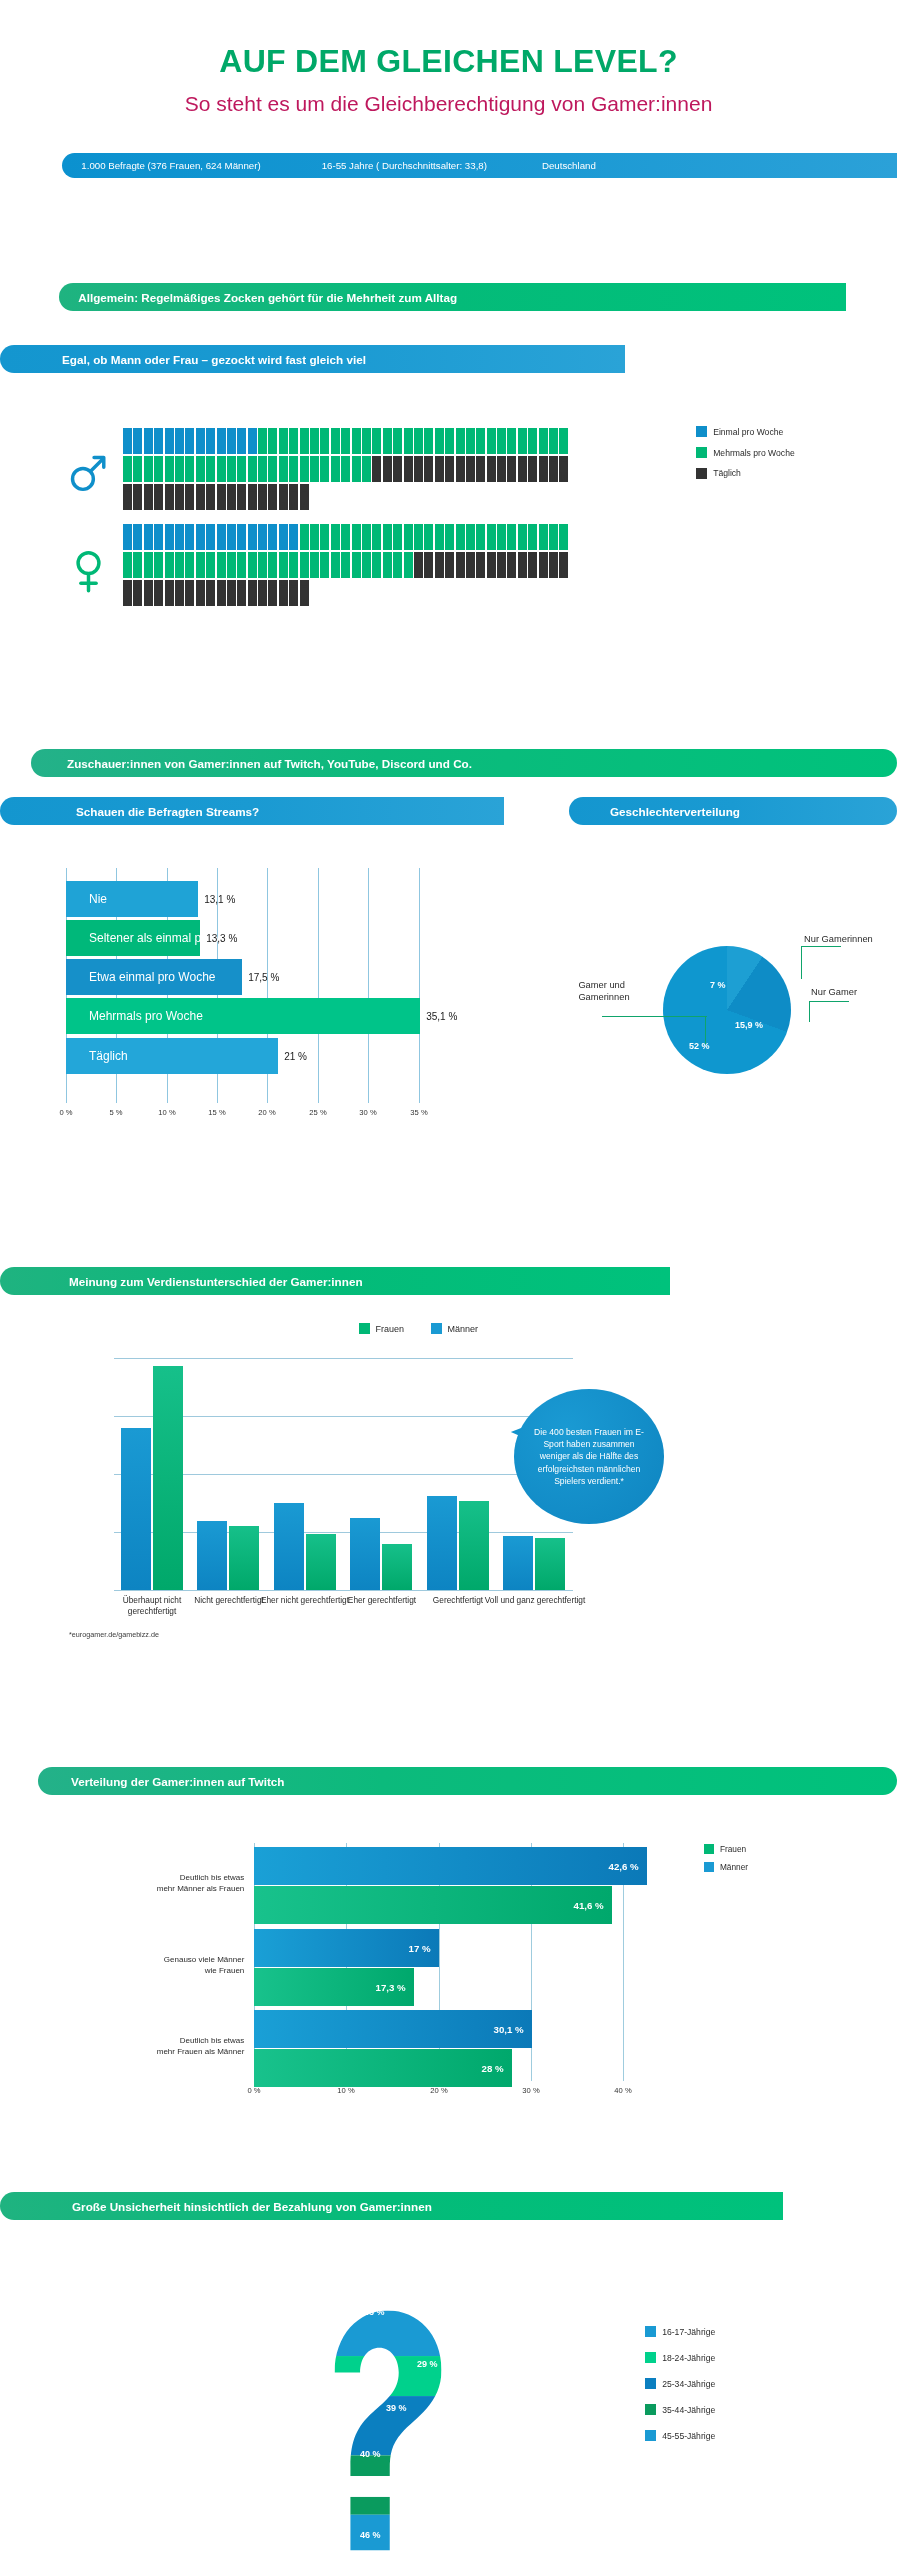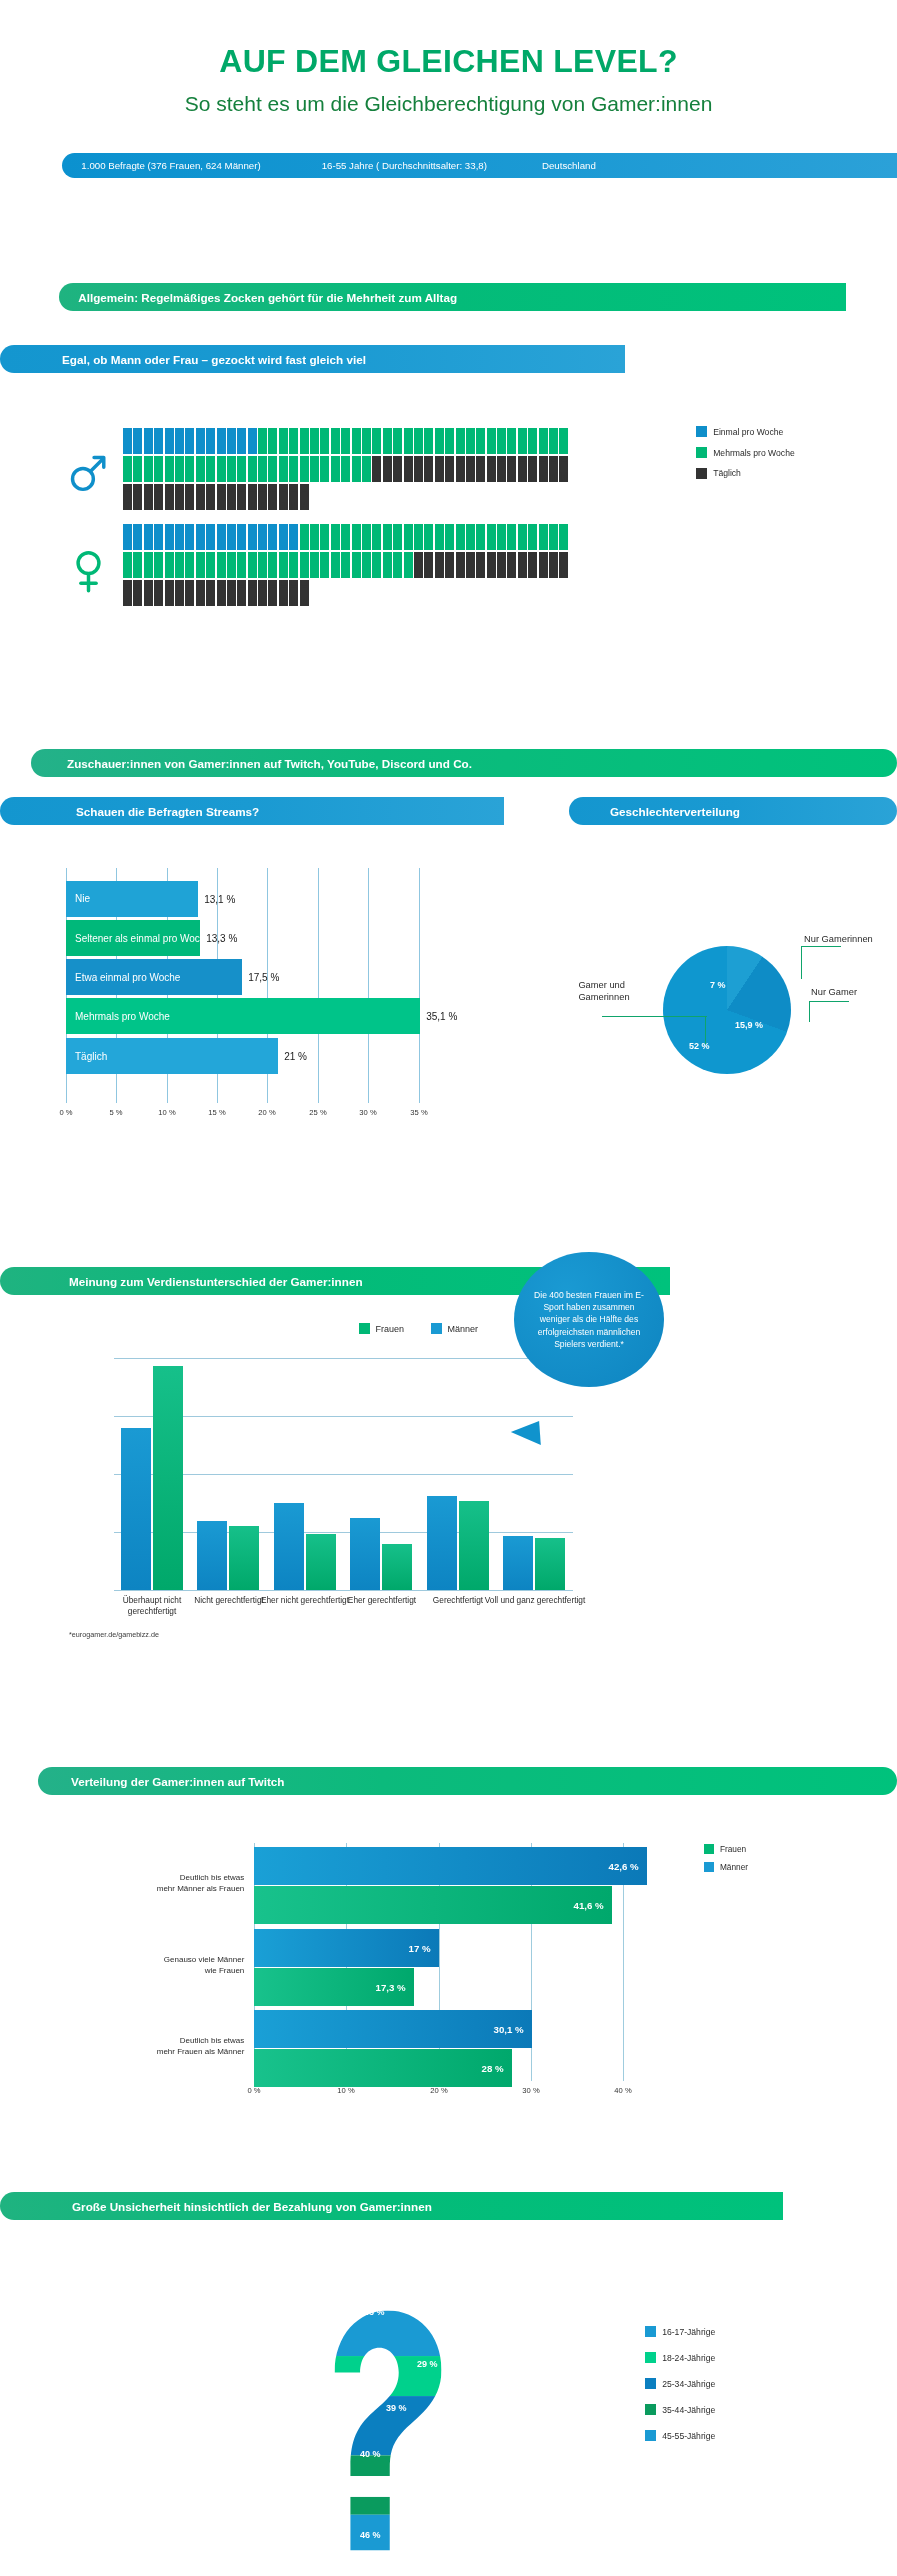--- a/index.html
+++ b/index.html
@@ -12,21 +12,21 @@
   .abs { position:absolute; }
 
   
   #title {
     top:43px; left:0; width:897px; text-align:center;
     font-size:32px; font-weight:bold; letter-spacing:0.3px;
     color:#00a868;
   }
   #subtitle {
     top:92px; left:0; width:897px; text-align:center;
-    font-size:21px; color:#15803d; font-weight:normal;
+    font-size:21px; color:#be185d; font-weight:normal;
   }
   #factbar {
     top:153px; left:62px; width:835px; height:25px;
     background:linear-gradient(90deg,#0b91cf 0%,#1c9ad4 60%,#2ba1d8 100%);
     border-top-left-radius:12.4px; border-bottom-left-radius:12.4px;
     display:flex; align-items:center;
   }
   .fact { color:#ffffff; font-size:9.7px; white-space:nowrap; }
   #fact0 { margin-left:19.3px; }
   #fact1 { margin-left:61px; }
@@ -87,21 +87,21 @@
   .legend-item { display:flex; align-items:center; gap:6.2px; margin-bottom:9.7px; }
   .legend-swatch { width:11px; height:11px; }
   .legend-label { font-size:8.6px; color:#2b2b2b; }
 
   
   #streams-chart { top:856px; left:0px; width:552px; height:297px; }
   .hb-plot { position:absolute; left:66px; top:12.4px; width:373px; height:235px; }
   .hb-grid { position:absolute; top:0; bottom:0; width:0.7px; background:#8fc6e0; }
   .hb-row { position:absolute; left:0; height:36px; }
   .hb-bar { height:100%; display:flex; align-items:center; position:relative; }
-  .hb-bar-label { color:#fff; font-size:10px; padding-left:9px; white-space:nowrap; }
+  .hb-bar-label { color:#fff; font-size:12px; padding-left:23px; white-space:nowrap; }
   .hb-val {
     position:absolute; left:100%; margin-left:6.2px; top:50%; transform:translateY(-50%);
     font-size:10px; font-weight:normal; color:#1a1a1a; white-space:nowrap;
   }
   .hb-axis-lab {
     position:absolute; font-size:7.6px; color:#333; transform:translateX(-50%);
   }
 
   
   #pie-wrap { top:870px; left:566px; width:331px; height:276px; }
@@ -120,21 +120,21 @@
   .cc-blue  { background:linear-gradient(180deg,#1a9ad3 0%,#0d84c2 100%); }
   .cc-green { background:linear-gradient(180deg,#16c08a 0%,#00a86a 100%); }
   .cc-cat {
     position:absolute; top:243px; width:104px; text-align:center;
     font-size:8.3px; color:#2b2b2b; line-height:1.3; transform:translateX(-50%);
   }
   .cc-legend { position:absolute; display:flex; align-items:center; gap:5.5px; font-size:9px; }
 
   
   #bubble {
-    position:absolute; left:514px; top:1252px; width:150px; height:135px;
+    position:absolute; left:514px; top:1389px; width:150px; height:135px;
     background:radial-gradient(circle at 35% 30%, #1a9ad3, #0e84c0);
     border-radius:50%;
     display:flex; align-items:center; text-align:center;
     color:#fff; font-size:8.6px; line-height:1.42; padding:0 15px;
   }
   #bubble-tail {
     position:absolute; left:511px; top:1422px; width:0; height:0;
     border-top:9.7px solid transparent;
     border-bottom:15px solid transparent;
     border-right:29px solid #1093cd;

